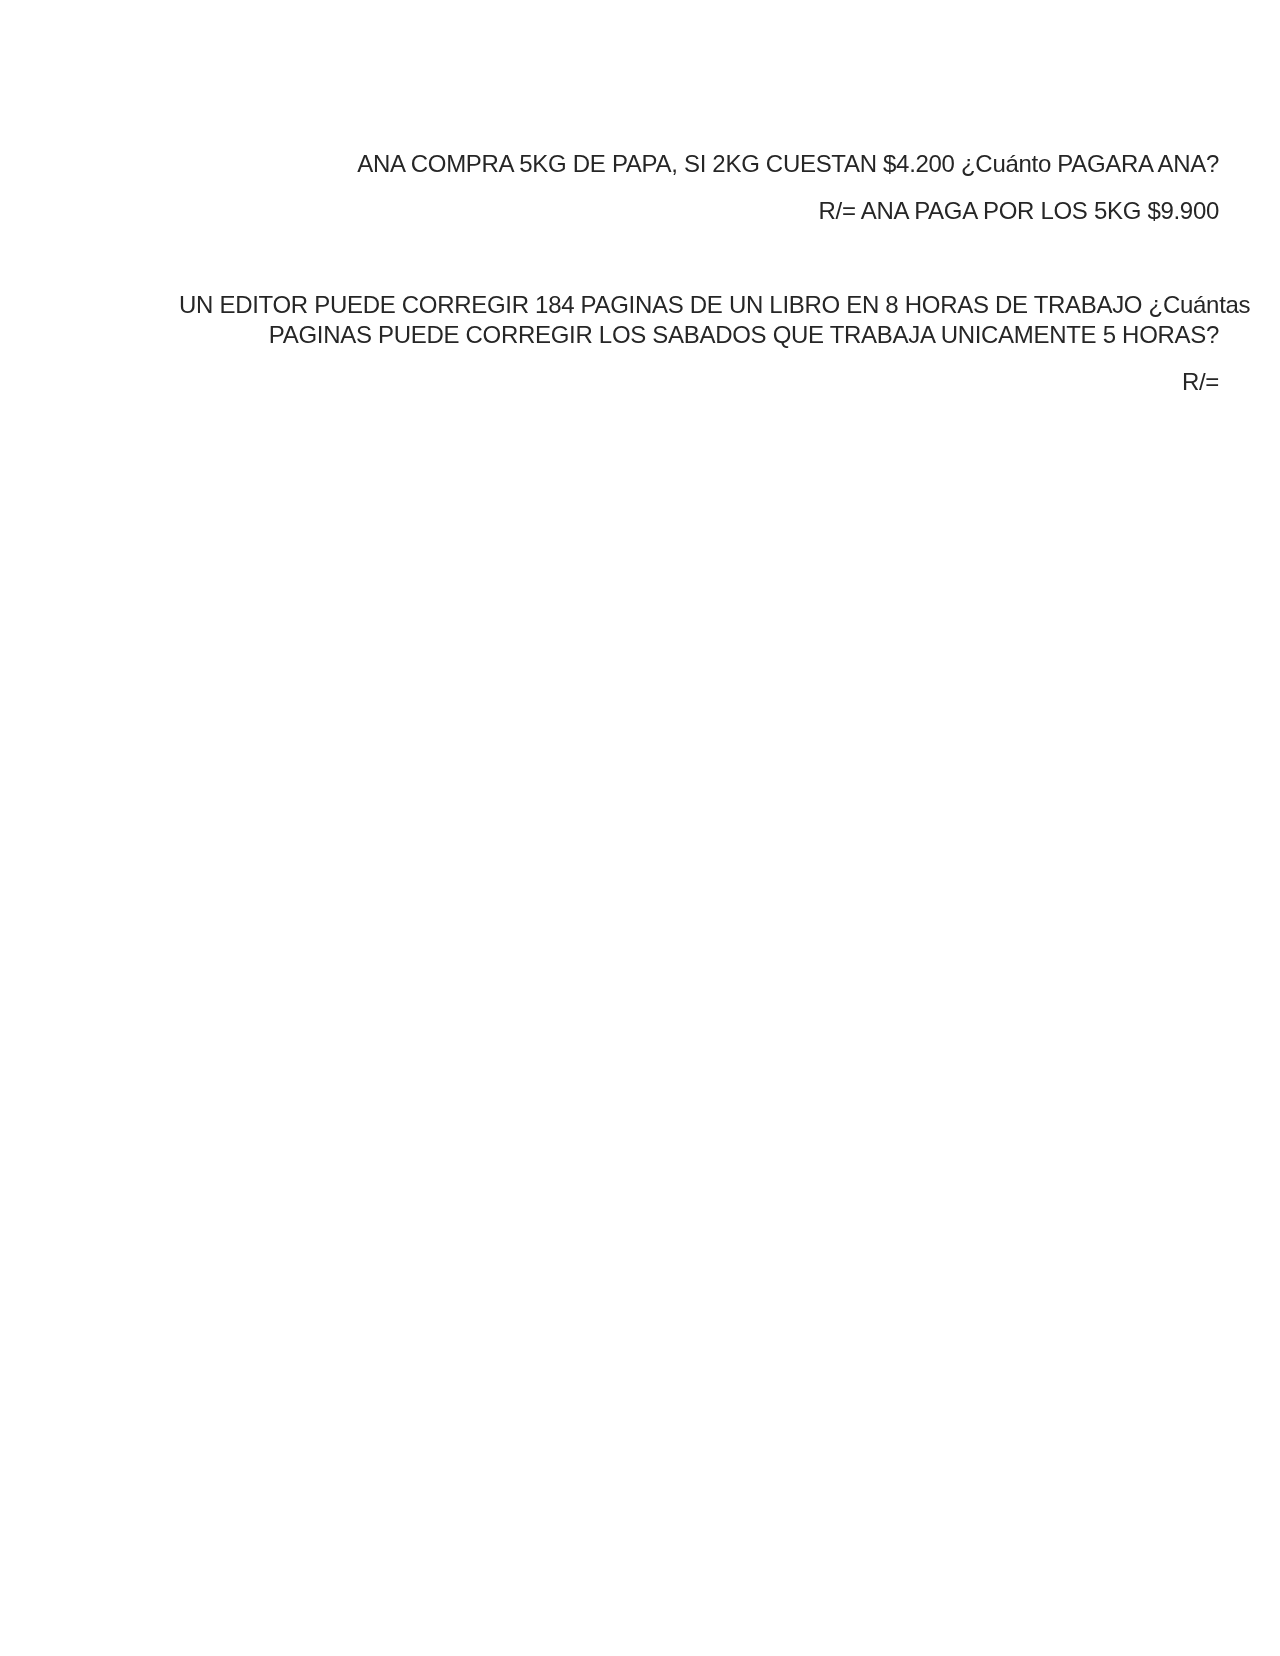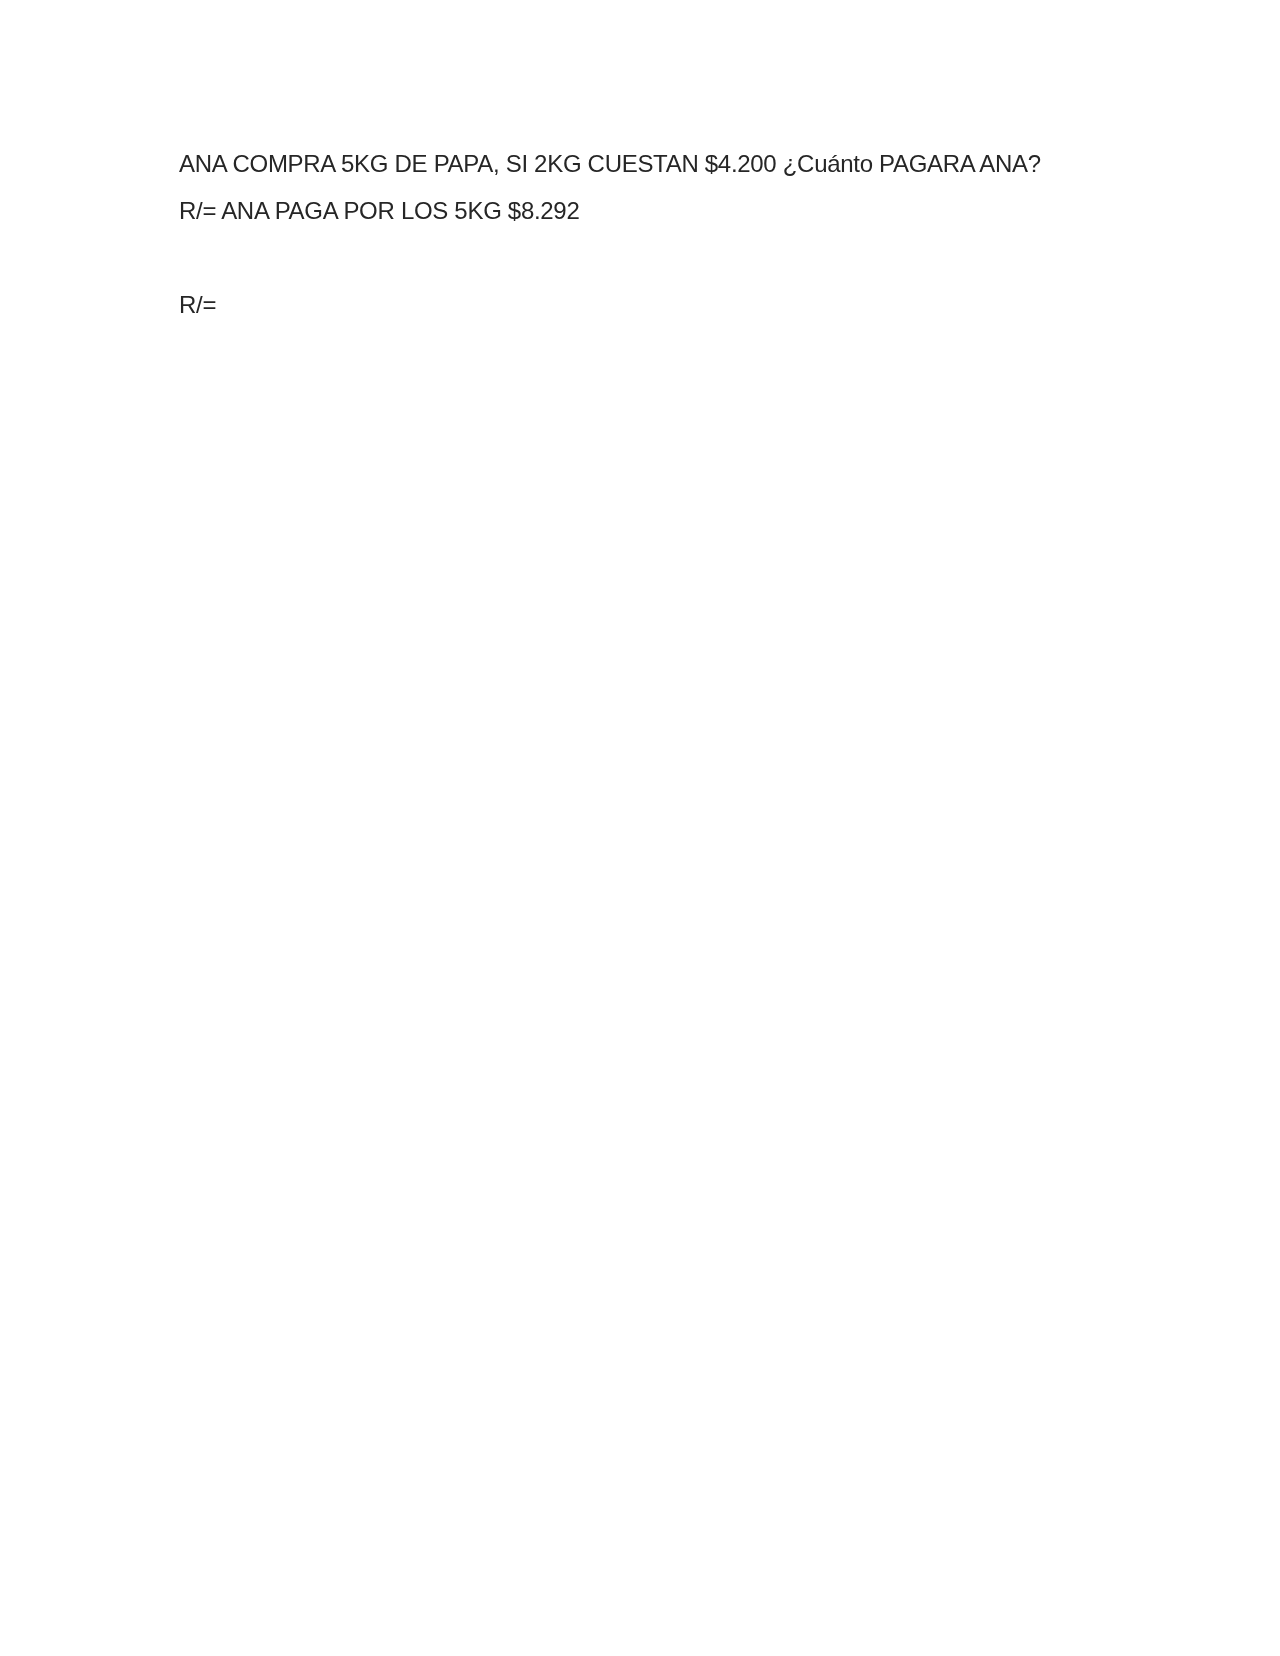--- a/index.html
+++ b/index.html
@@ -1,15 +1,15 @@
 <!DOCTYPE html>
 <html><head>
 <meta charset="utf-8">
 <style>
-  * { margin: 0; padding: 0; box-sizing: border-box; }
+  * { margin: 0; padding: 0; box-sizing: border-box; text-align: right; }
   html, body {
     width: 1280px;
     height: 1656px;
     background: #ffffff;
     font-family: "Liberation Sans", sans-serif;
   }
   .doc-page {
     position: relative;
     width: 1280px;
     height: 1656px;
@@ -37,25 +37,29 @@
 <body>
 
 <div class="doc-page">
   <div class="doc-content">
 
     <div class="problem-block">
       <div class="question">
         <div class="line">ANA COMPRA 5KG DE PAPA, SI 2KG CUESTAN $4.200 ¿Cuánto PAGARA ANA?</div>
       </div>
       <div class="answer">
-        <div class="line">R/= ANA PAGA POR LOS 5KG $8.292</div>
+        <div class="line">R/= ANA PAGA POR LOS 5KG $9.900</div>
       </div>
     </div>
 
 
     <div class="problem-block">
+      <div class="question">
+        <div class="line">UN EDITOR PUEDE CORREGIR 184 PAGINAS DE UN LIBRO EN 8 HORAS DE TRABAJO ¿Cuántas</div>
+        <div class="line">PAGINAS PUEDE CORREGIR LOS SABADOS QUE TRABAJA UNICAMENTE 5 HORAS?</div>
+      </div>
       <div class="answer">
         <div class="line">R/=</div>
       </div>
     </div>
 
   </div>
 </div>
 
 </body></html>

